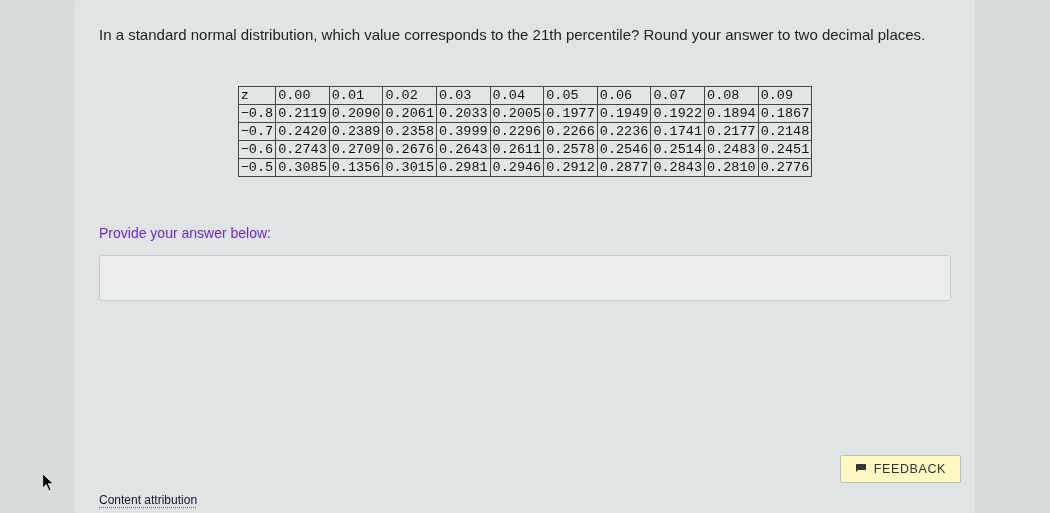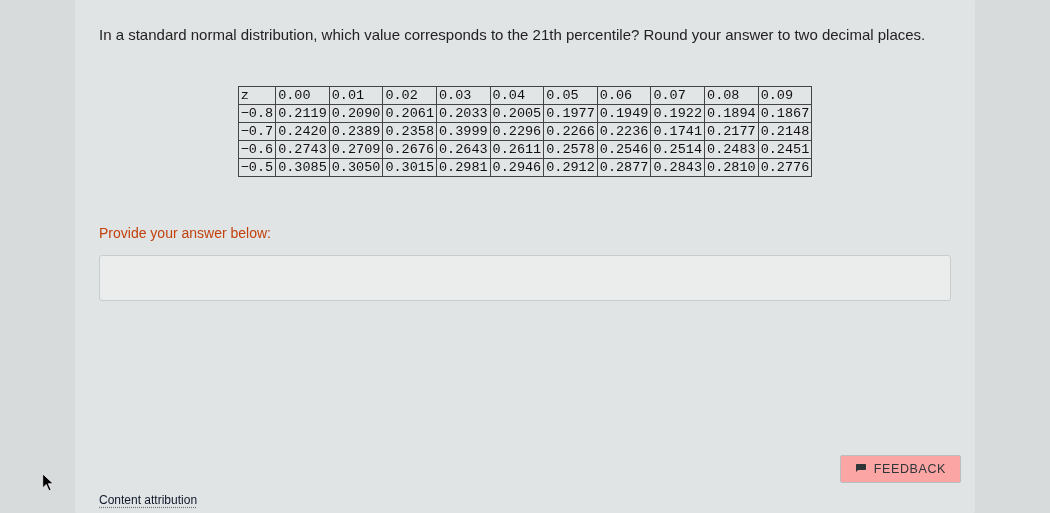--- a/index.html
+++ b/index.html
@@ -45,42 +45,42 @@
   }
   table.ztable th {
     font-weight: normal;
   }
   .answer-section {
     margin-top: 48px;
     padding: 0 24px;
   }
   .answer-label {
     font-size: 14px;
-    color: #c2410c;
+    color: #6d28d9;
     margin-bottom: 14px;
   }
   .answer-input {
     width: 100%;
     height: 46px;
     border: 1px solid #c7cccd;
     background: #ebeded;
     border-radius: 3px;
     padding: 8px 12px;
     font-size: 15px;
     color: #222;
     outline: none;
   }
   .bottom-row {
     position: absolute;
     bottom: 30px;
     right: 14px;
   }
   .feedback-btn {
     border: 1px solid #b9bfc1;
-    background: #fca5a5;
+    background: #fef9c3;
     padding: 6px 14px;
     font-size: 12.5px;
     letter-spacing: 0.6px;
     color: #303538;
     display: inline-flex;
     align-items: center;
     gap: 7px;
     border-radius: 2px;
     cursor: pointer;
   }
@@ -166,21 +166,21 @@
             <td>0.2611</td>
             <td>0.2578</td>
             <td>0.2546</td>
             <td>0.2514</td>
             <td>0.2483</td>
             <td>0.2451</td>
           </tr>
           <tr>
             <td>−0.5</td>
             <td>0.3085</td>
-            <td>0.3050</td>
+            <td>0.1356</td>
             <td>0.3015</td>
             <td>0.2981</td>
             <td>0.2946</td>
             <td>0.2912</td>
             <td>0.2877</td>
             <td>0.2843</td>
             <td>0.2810</td>
             <td>0.2776</td>
           </tr>
         </tbody>

